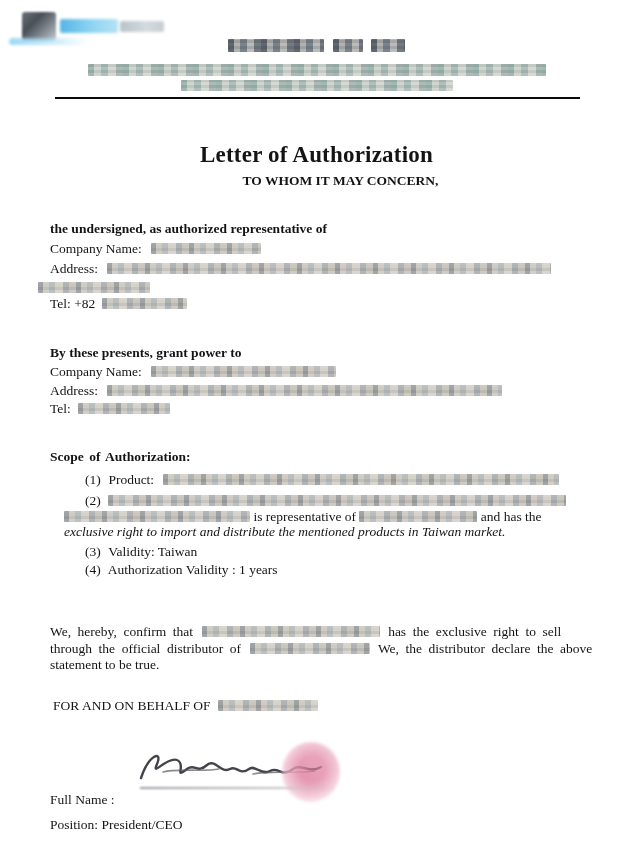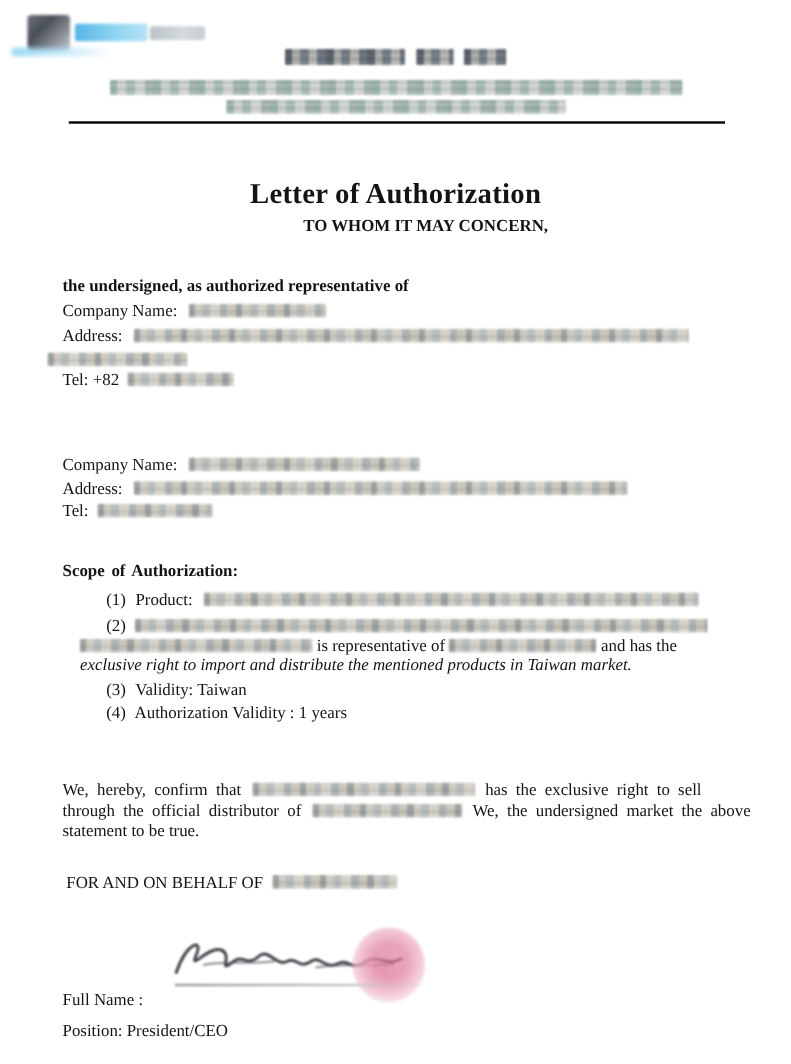--- a/index.html
+++ b/index.html
@@ -107,20 +107,21 @@
     <span class="rx" style="width:444px;margin-left:6px;"></span>
   </div>
   <div class="abs" style="top:280px;left:38px;">
     <span class="rx" style="width:112px;"></span>
   </div>
   <div class="abs" style="top:296px;left:50px;">
     <span>Tel: +82</span>
     <span class="rx" style="width:85px;margin-left:3px;"></span>
   </div>
 
+  <div class="abs b" style="top:345px;left:50px;">By these presents, grant power to</div>
   <div class="abs" style="top:364px;left:50px;">
     <span>Company Name:</span>
     <span class="rx" style="width:185px;margin-left:6px;"></span>
   </div>
   <div class="abs" style="top:383px;left:50px;">
     <span>Address:</span>
     <span class="rx" style="width:395px;margin-left:6px;"></span>
   </div>
   <div class="abs" style="top:401px;left:50px;">
     <span>Tel:</span>
@@ -157,21 +158,21 @@
   </div>
 
   <div class="abs just" style="top:624px;left:50px;">
     <span>We, hereby, confirm that</span>
     <span class="rx" style="width:178px;margin:0 2px;"></span>
     <span>has the exclusive right to sell</span>
   </div>
   <div class="abs just" style="top:641px;left:50px;">
     <span>through the official distributor of</span>
     <span class="rx" style="width:120px;margin:0 2px;"></span>
-    <span>We, the undersigned market the above</span>
+    <span>We, the distributor declare the above</span>
   </div>
   <div class="abs" style="top:657px;left:50px;">statement to be true.</div>
 
   <div class="abs" style="top:698px;left:53px;">
     <span>FOR AND ON BEHALF OF</span>
     <span class="rx" style="width:100px;margin-left:4px;"></span>
   </div>
 
   <div class="signature">
     <svg width="214" height="58" viewBox="0 0 214 58">

